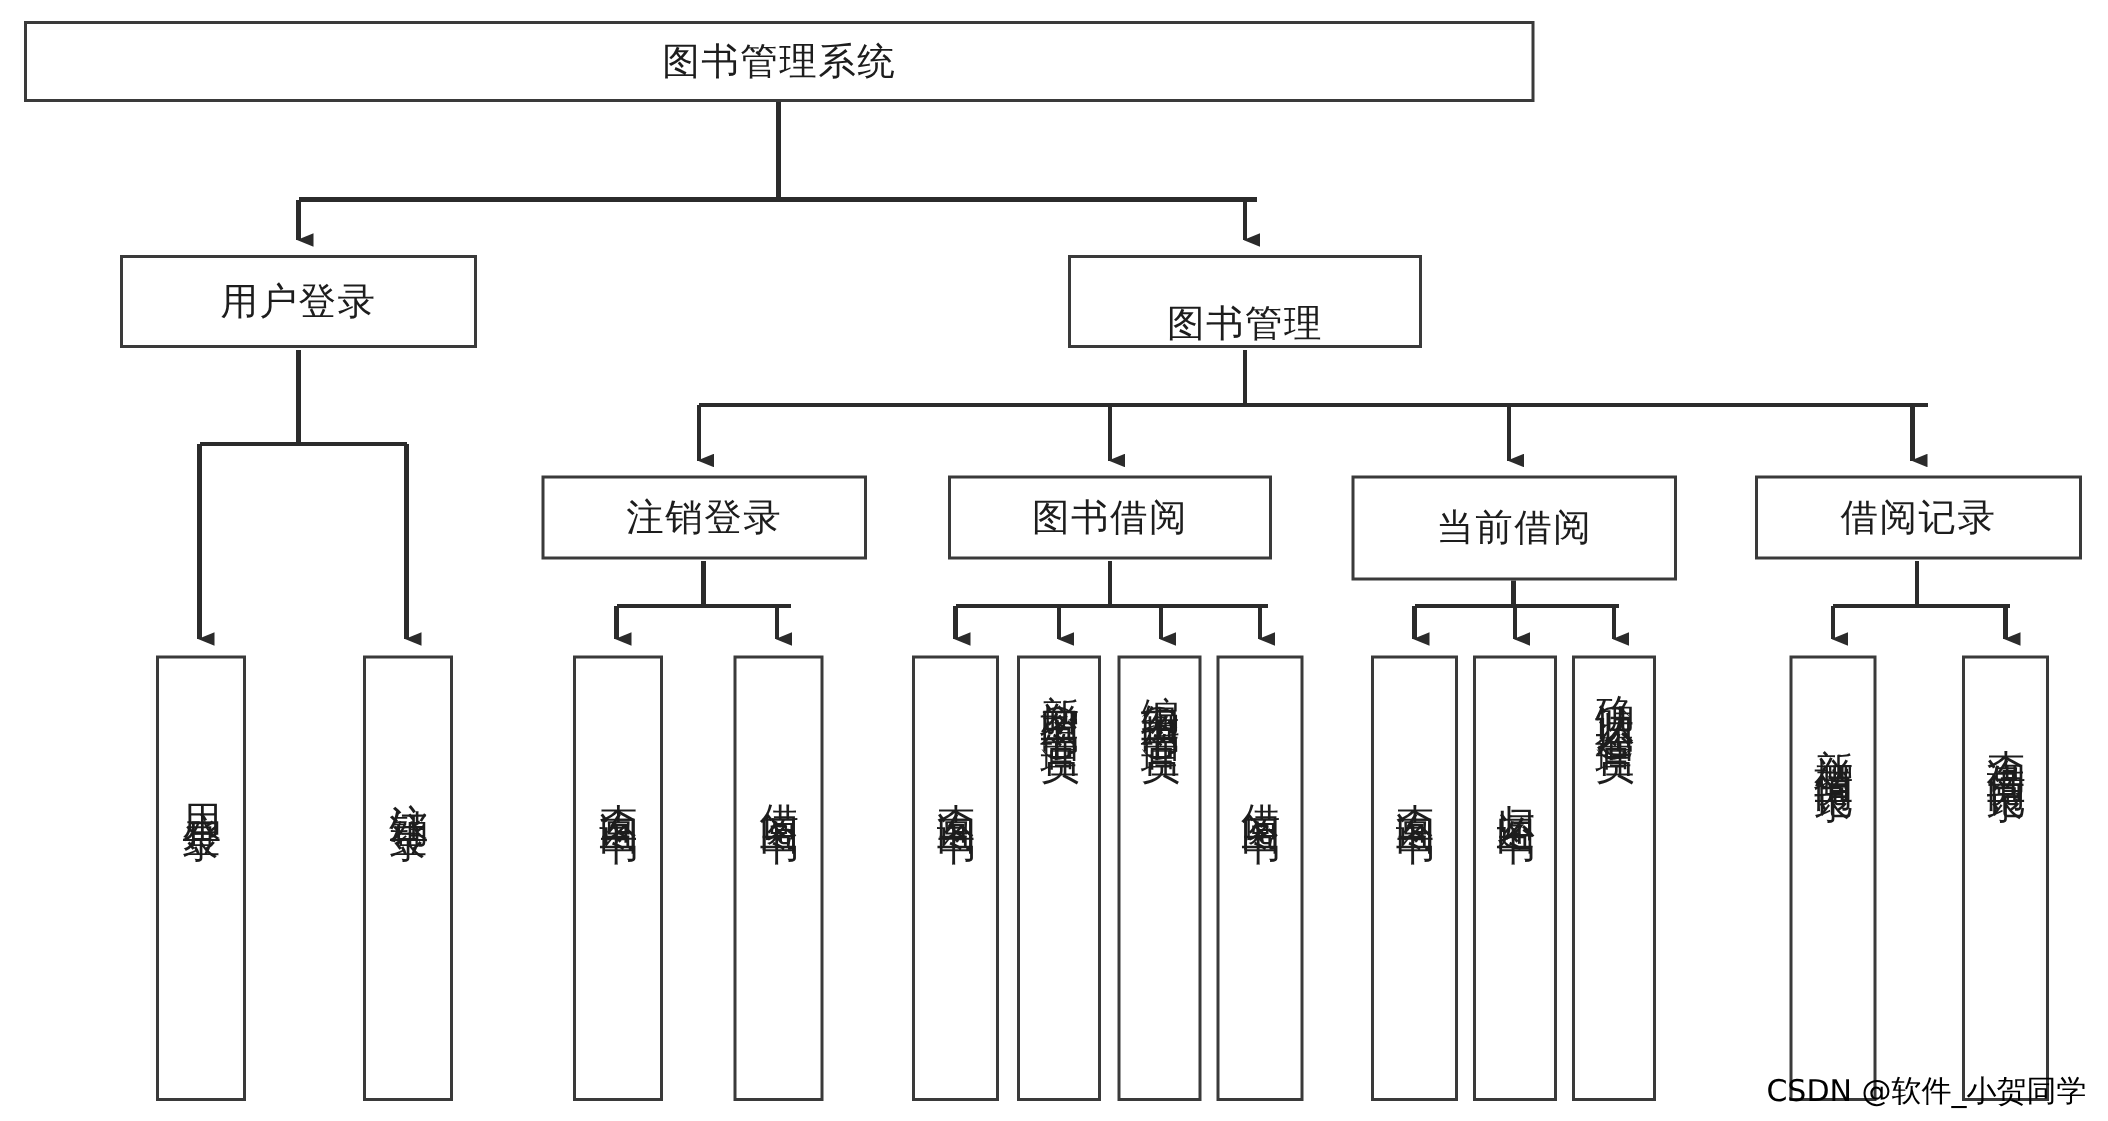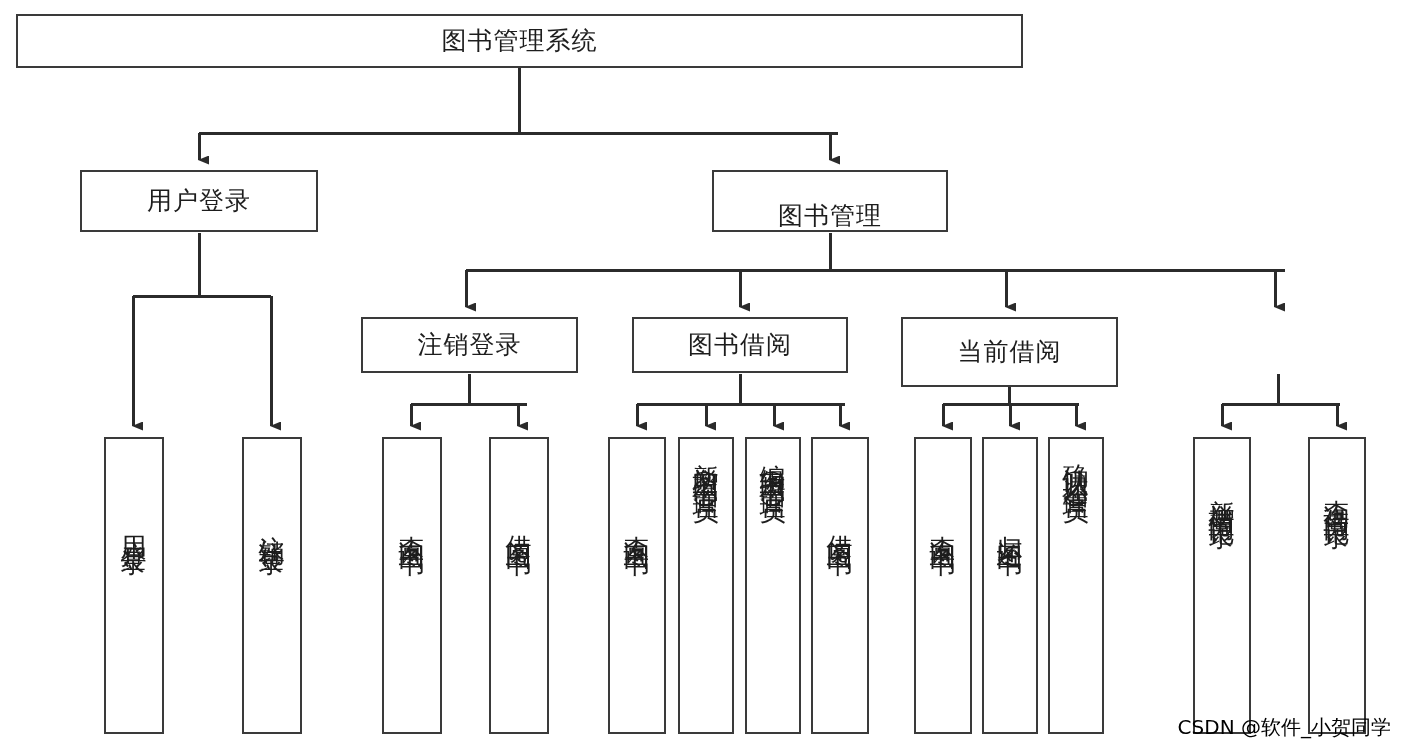--- a/index.html
+++ b/index.html
@@ -145,20 +145,23 @@
   </div>
 
   <div class="node-box node-h" style="left:632px; top:317px; width:216px; height:56px;">
     <span class="node-label">图书借阅</span>
   </div>
 
   <div class="node-box node-h" style="left:901px; top:317px; width:217px; height:70px;">
     <span class="node-label">当前借阅</span>
   </div>
 
+  <div class="node-box node-h" style="left:1170px; top:317px; width:218px; height:56px;">
+    <span class="node-label">借阅记录</span>
+  </div>
 
   <div class="node-box node-v" style="left:104px; top:437px; width:60px; height:297px; padding-top:76px;">
     <span class="node-label">用户登录</span>
   </div>
 
   <div class="node-box node-v" style="left:242px; top:437px; width:60px; height:297px; padding-top:76px;">
     <span class="node-label">注销登录</span>
   </div>
 
   <div class="node-box node-v" style="left:382px; top:437px; width:60px; height:297px; padding-top:76px;">

